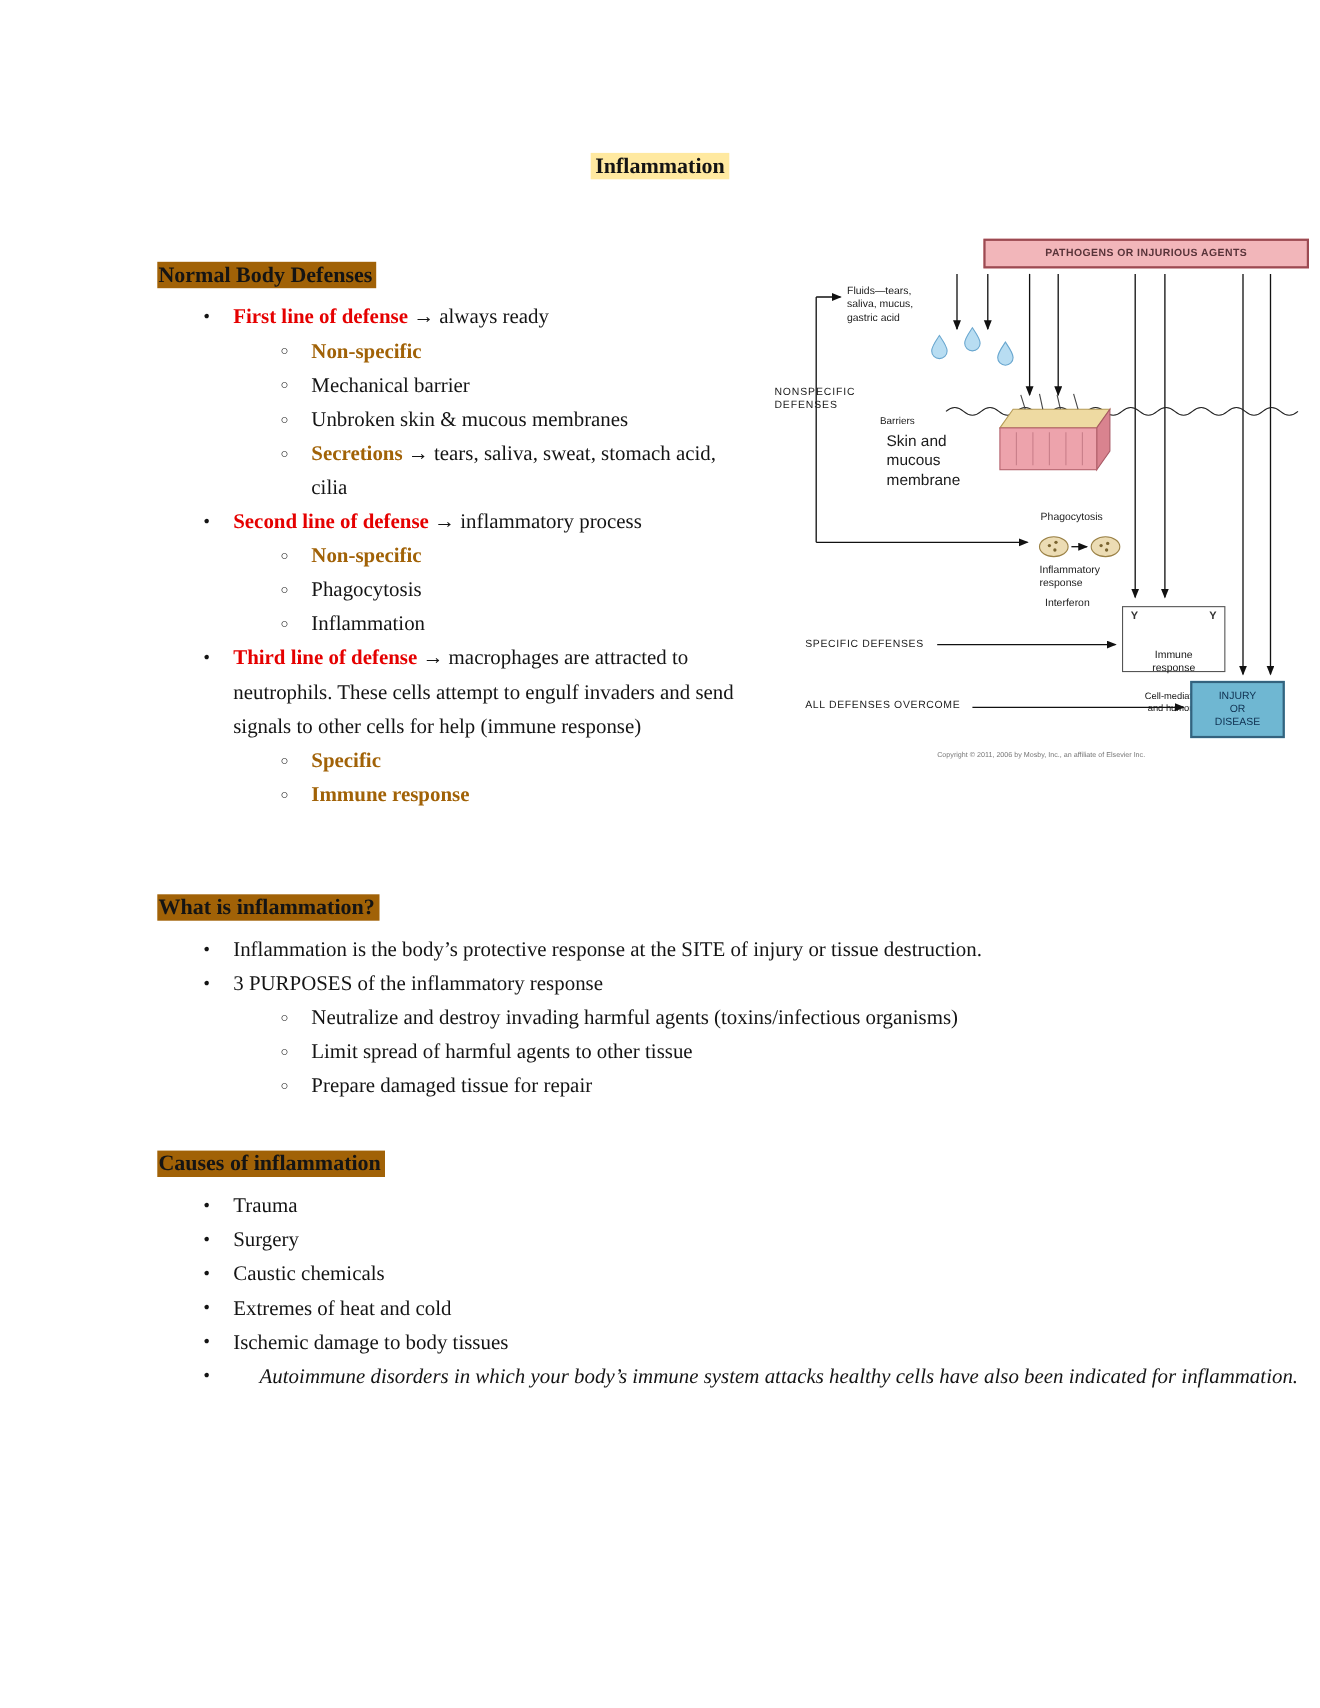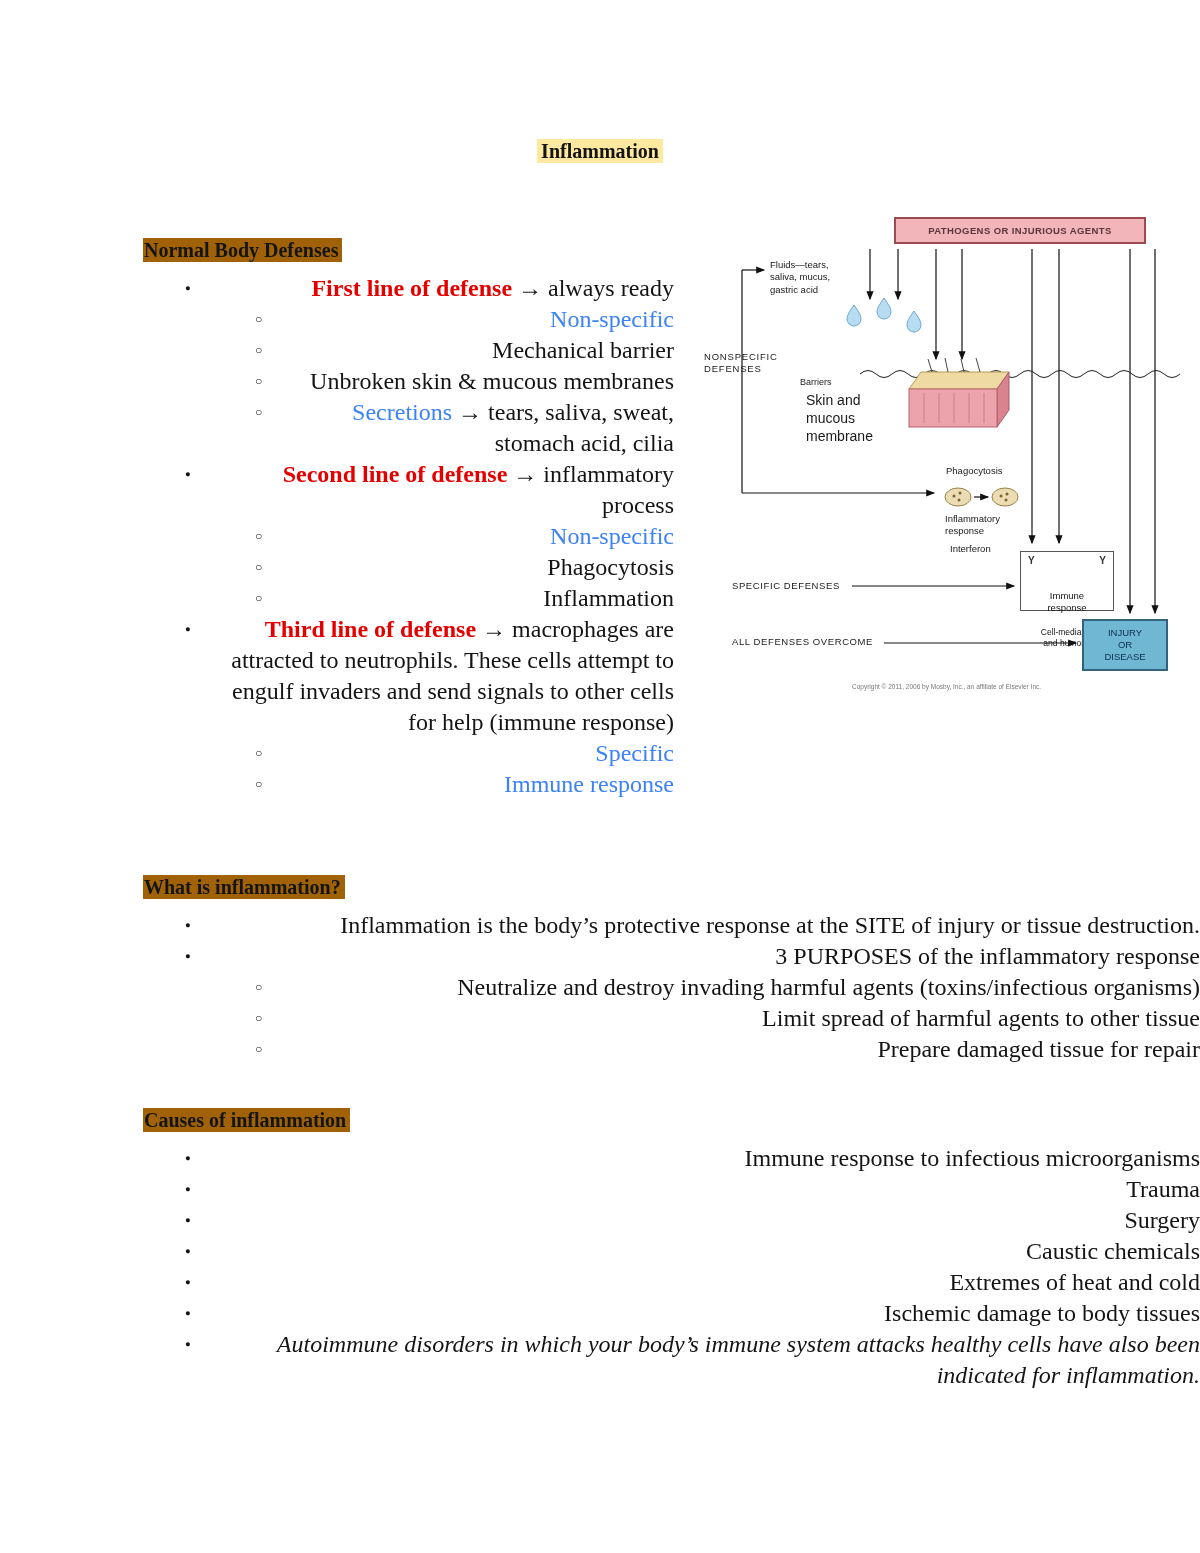--- a/index.html
+++ b/index.html
@@ -18,43 +18,43 @@
   
   .top-section { display:flex; margin-top:50px; padding-left:143px; padding-right:16px; }
   .left-col { flex:1 1 auto; padding-top:22px; padding-right:28px; }
   .section { padding-left:143px; }
   .section-what { margin-top:72px; }
   .section-causes { margin-top:40px; }
   h2 { font-size:20px; line-height:30px; font-weight:bold; }
 
   
   .list { margin-top:8px; }
-  .b { display:flex; font-size:24px; line-height:31px;text-align:right; }
+  .b { display:flex; font-size:19px; line-height:31px; }
   .b .txt { flex:1 1 auto; }
   .dot { flex:0 0 auto; line-height:31px; text-align:left; }
   .l1 { margin-left:42px; }
   .l1 .dot { width:27px; font-size:9.5px; }
   .l1 .dot::before { content:"●"; }
   .l2 { margin-left:112px; }
   .l2 .dot { width:28px; font-size:12px; }
   .l2 .dot::before { content:"○"; }
   .lead-red  { color:#e50000; font-weight:bold; }
-  .lead-blue { color:#3b82f6; font-weight:normal; }
+  .lead-blue { color:#a16207; font-weight:bold; }
   .italic { font-style:italic;margin-left:24px; }
 
   
   .diagram {
     position:relative; flex:0 0 auto;
     width:482px; height:495px;
     font-family:"Liberation Sans", sans-serif;
   }
   .diagram svg { position:absolute; left:0; top:0; }
   .dlabel { position:absolute; font-size:9.5px; line-height:1.3; color:#1a1a1a; white-space:pre-line; }
   .pathogens-box {
-    position:absolute; left:192px; top:4px; width:252px; height:27px;
+    position:absolute; left:192px; top:4px; width:296px; height:27px;
     background:#f2b6ba; border:2px solid #9c4a52; color:#59343a;
     display:flex; align-items:center; justify-content:center;
     font-size:9.5px; font-weight:bold; letter-spacing:.4px; text-align:center;
   }
   .fluids-label { left:68px; top:46px; }
   .nonspecific-label { left:2px; top:138px; letter-spacing:.8px; }
   .barriers-label { left:98px; top:164px; font-size:9px; }
   .skin-label { left:104px; top:178px; font-size:14px; }
   .phago-label { left:244px; top:252px; }
   .inflam-label { left:243px; top:300px; }
@@ -258,24 +258,20 @@
       <span class="txt">Prepare damaged tissue for repair</span>
     </div>
   </div>
 </div>
 
 <div class="section section-causes">
   <h2><span class="hl-blue">Causes of inflammation</span></h2>
   <div class="list">
     <div class="b l1">
       <span class="dot"></span>
-      <span class="txt">Immune response to infectious microorganisms</span>
-    </div>
-    <div class="b l1">
-      <span class="dot"></span>
       <span class="txt">Trauma</span>
     </div>
     <div class="b l1">
       <span class="dot"></span>
       <span class="txt">Surgery</span>
     </div>
     <div class="b l1">
       <span class="dot"></span>
       <span class="txt">Caustic chemicals</span>
     </div>

